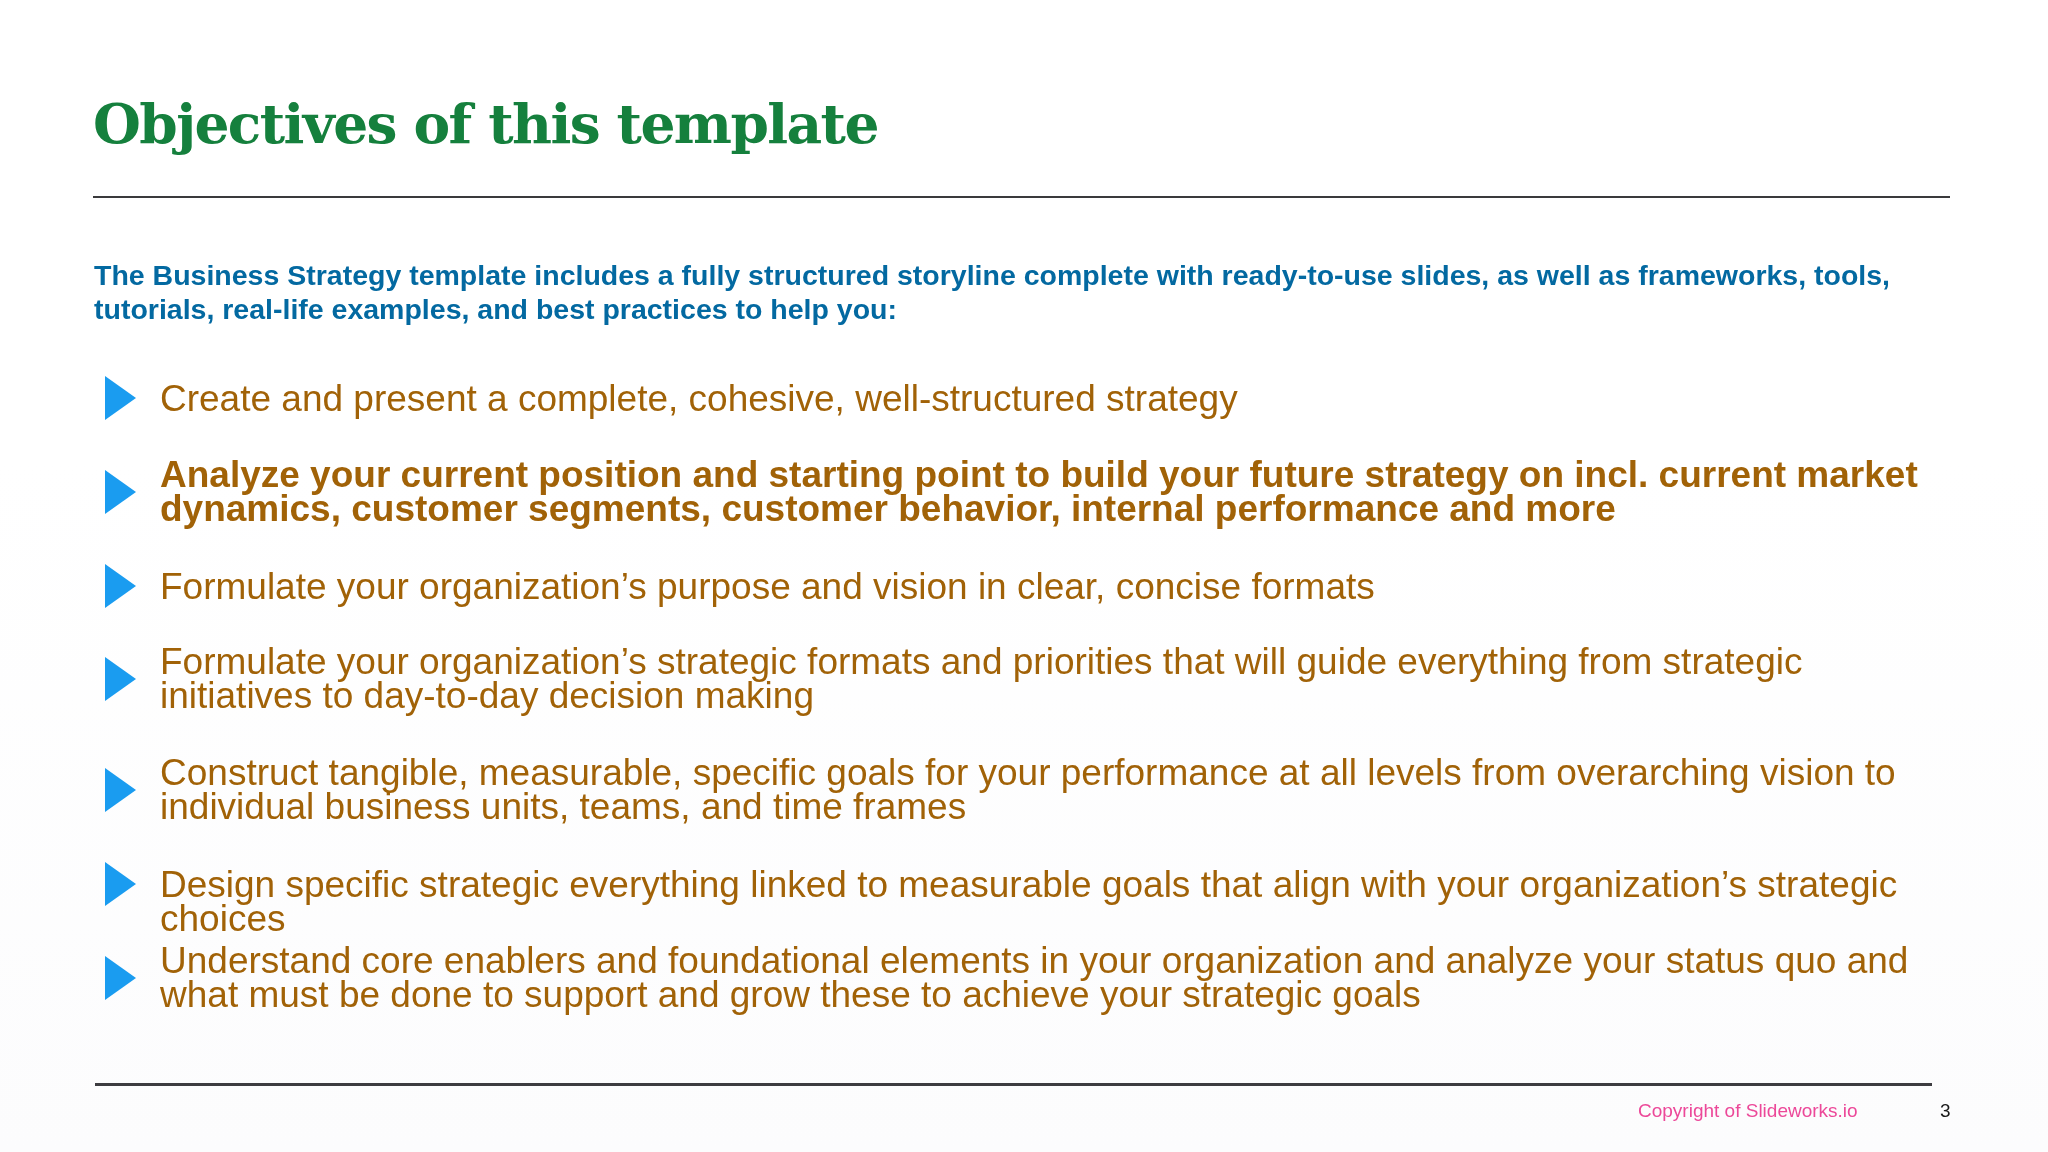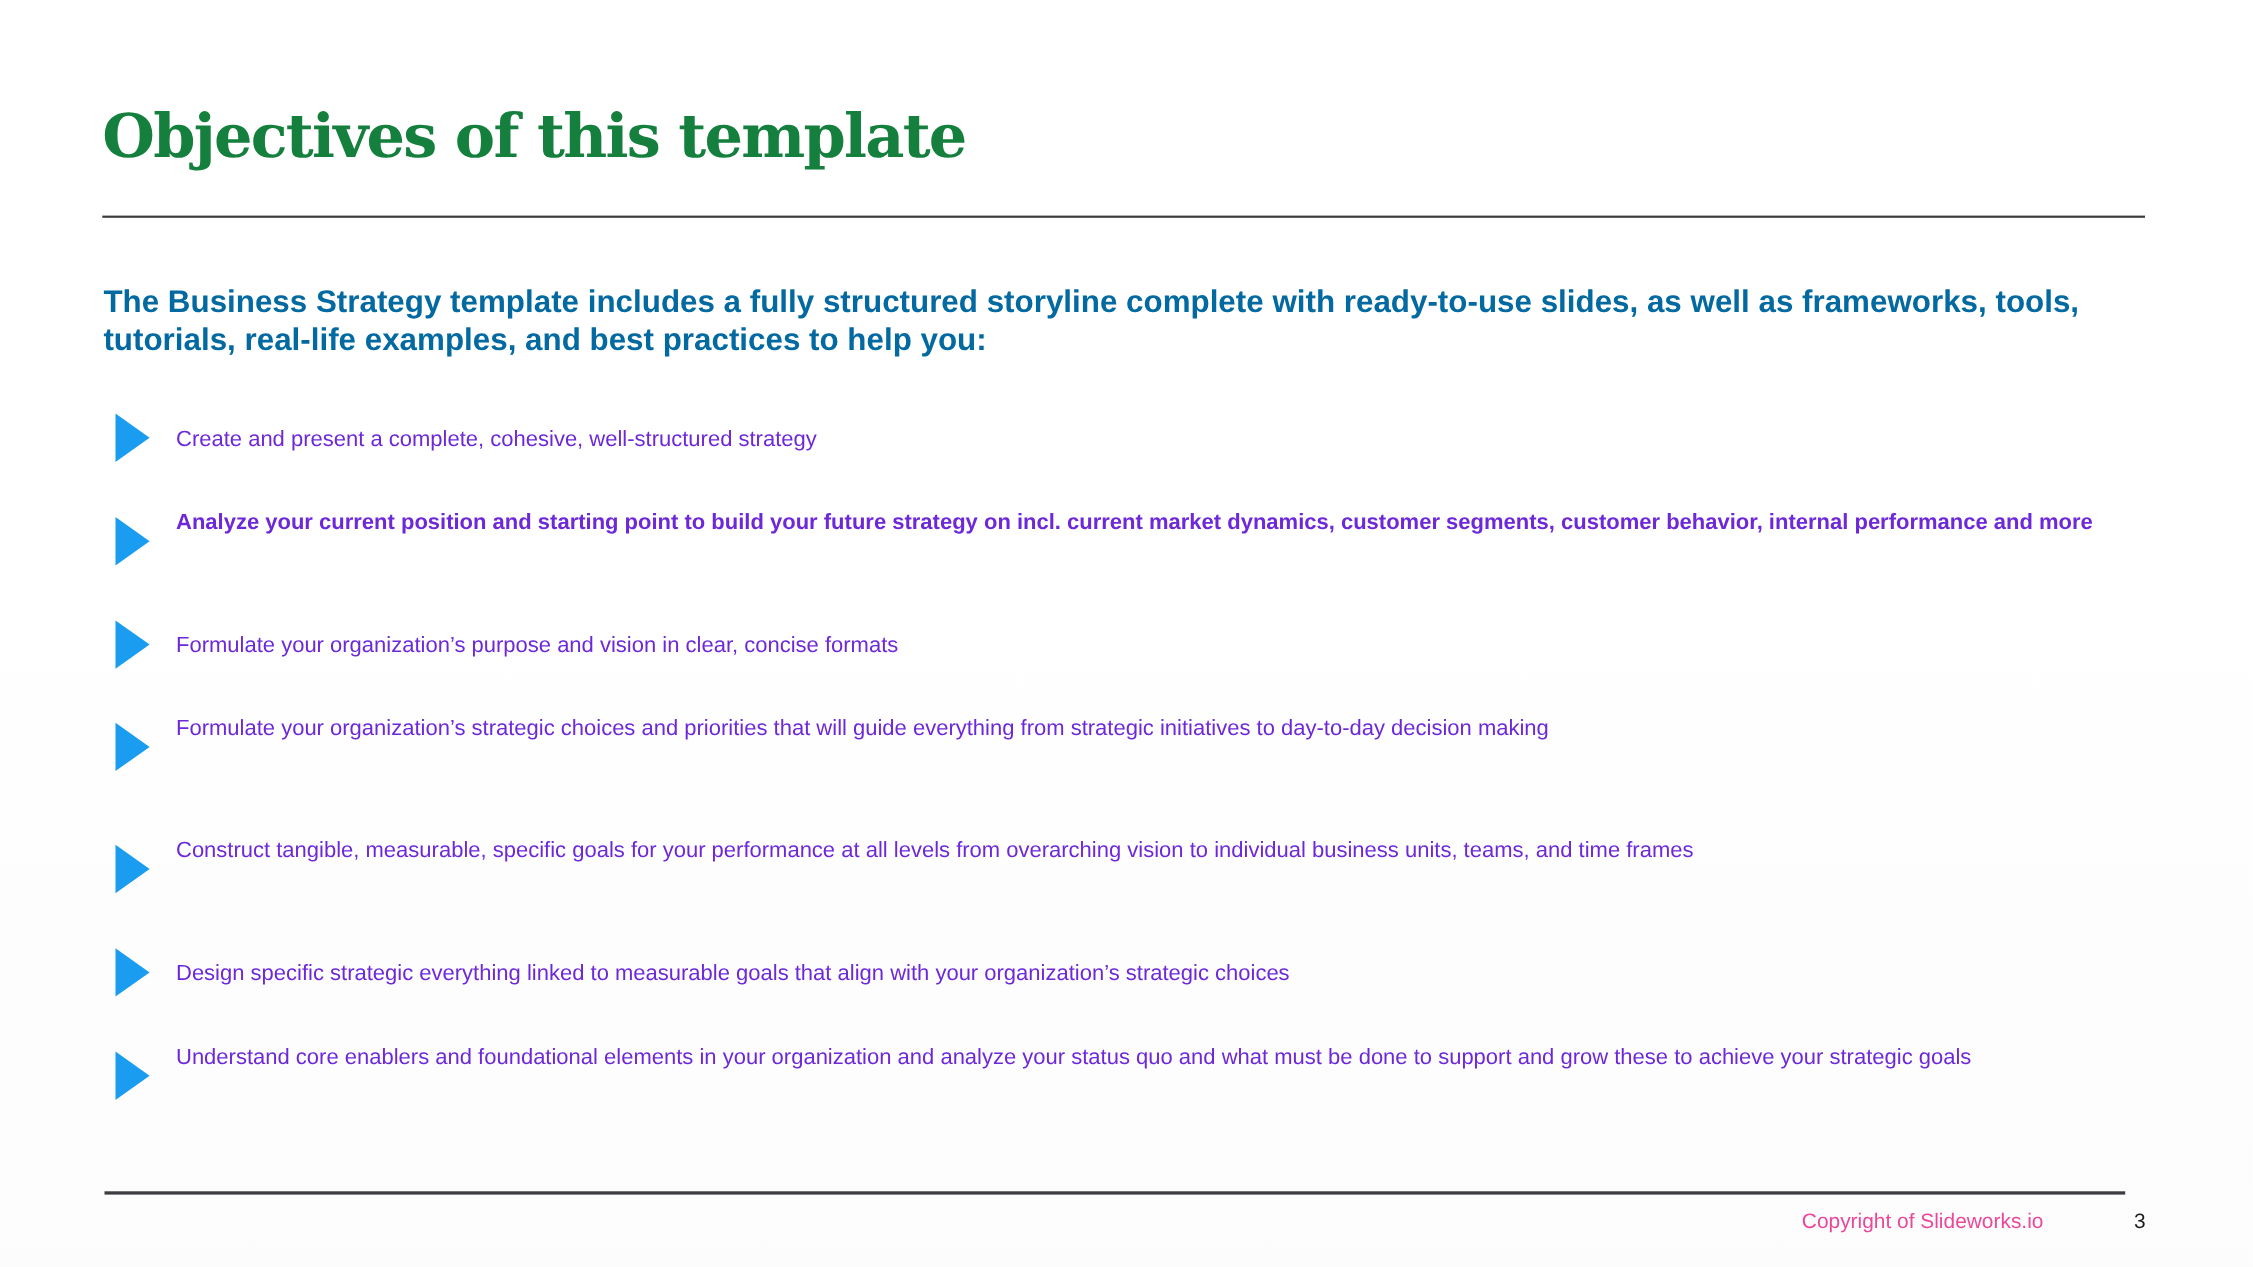--- a/index.html
+++ b/index.html
@@ -69,23 +69,23 @@
       width: 0;
       height: 0;
       border-top: 22px solid transparent;
       border-bottom: 22px solid transparent;
       border-left: 31px solid #1a9cf0;
     }
     .bullet .text {
       position: absolute;
       left: 55px;
       width: 1790px;
-      font-size: 20px;
+      font-size: 37px;
       line-height: 34px;
-      color: #6d28d9;
+      color: #a16207;
     }
     .footer-copy {
       position: absolute;
       left: 1638px;
       top: 1099px;
       font-size: 19px;
       line-height: 24px;
       color: #ec4899;
       white-space: nowrap;
     }
@@ -118,21 +118,21 @@
     <span class="text" style="top:-12px;font-weight:bold;">Analyze your current position and starting point to build your future strategy on incl. current market dynamics, customer segments, customer behavior, internal performance and more</span>
   </div>
 
   <div class="bullet" style="top:564px;">
     <span class="arrow" style="top:0px;"></span>
     <span class="text" style="top:6px;">Formulate your organization’s purpose and vision in clear, concise formats</span>
   </div>
 
   <div class="bullet" style="top:657px;">
     <span class="arrow" style="top:0px;"></span>
-    <span class="text" style="top:-12px;">Formulate your organization’s strategic choices and priorities that will guide everything from strategic initiatives to day-to-day decision making</span>
+    <span class="text" style="top:-12px;">Formulate your organization’s strategic formats and priorities that will guide everything from strategic initiatives to day-to-day decision making</span>
   </div>
 
   <div class="bullet" style="top:768px;">
     <span class="arrow" style="top:0px;"></span>
     <span class="text" style="top:-12px;">Construct tangible, measurable, specific goals for your performance at all levels from overarching vision to individual business units, teams, and time frames</span>
   </div>
 
   <div class="bullet" style="top:862px;">
     <span class="arrow" style="top:0px;"></span>
     <span class="text" style="top:6px;">Design specific strategic everything linked to measurable goals that align with your organization’s strategic choices</span>

